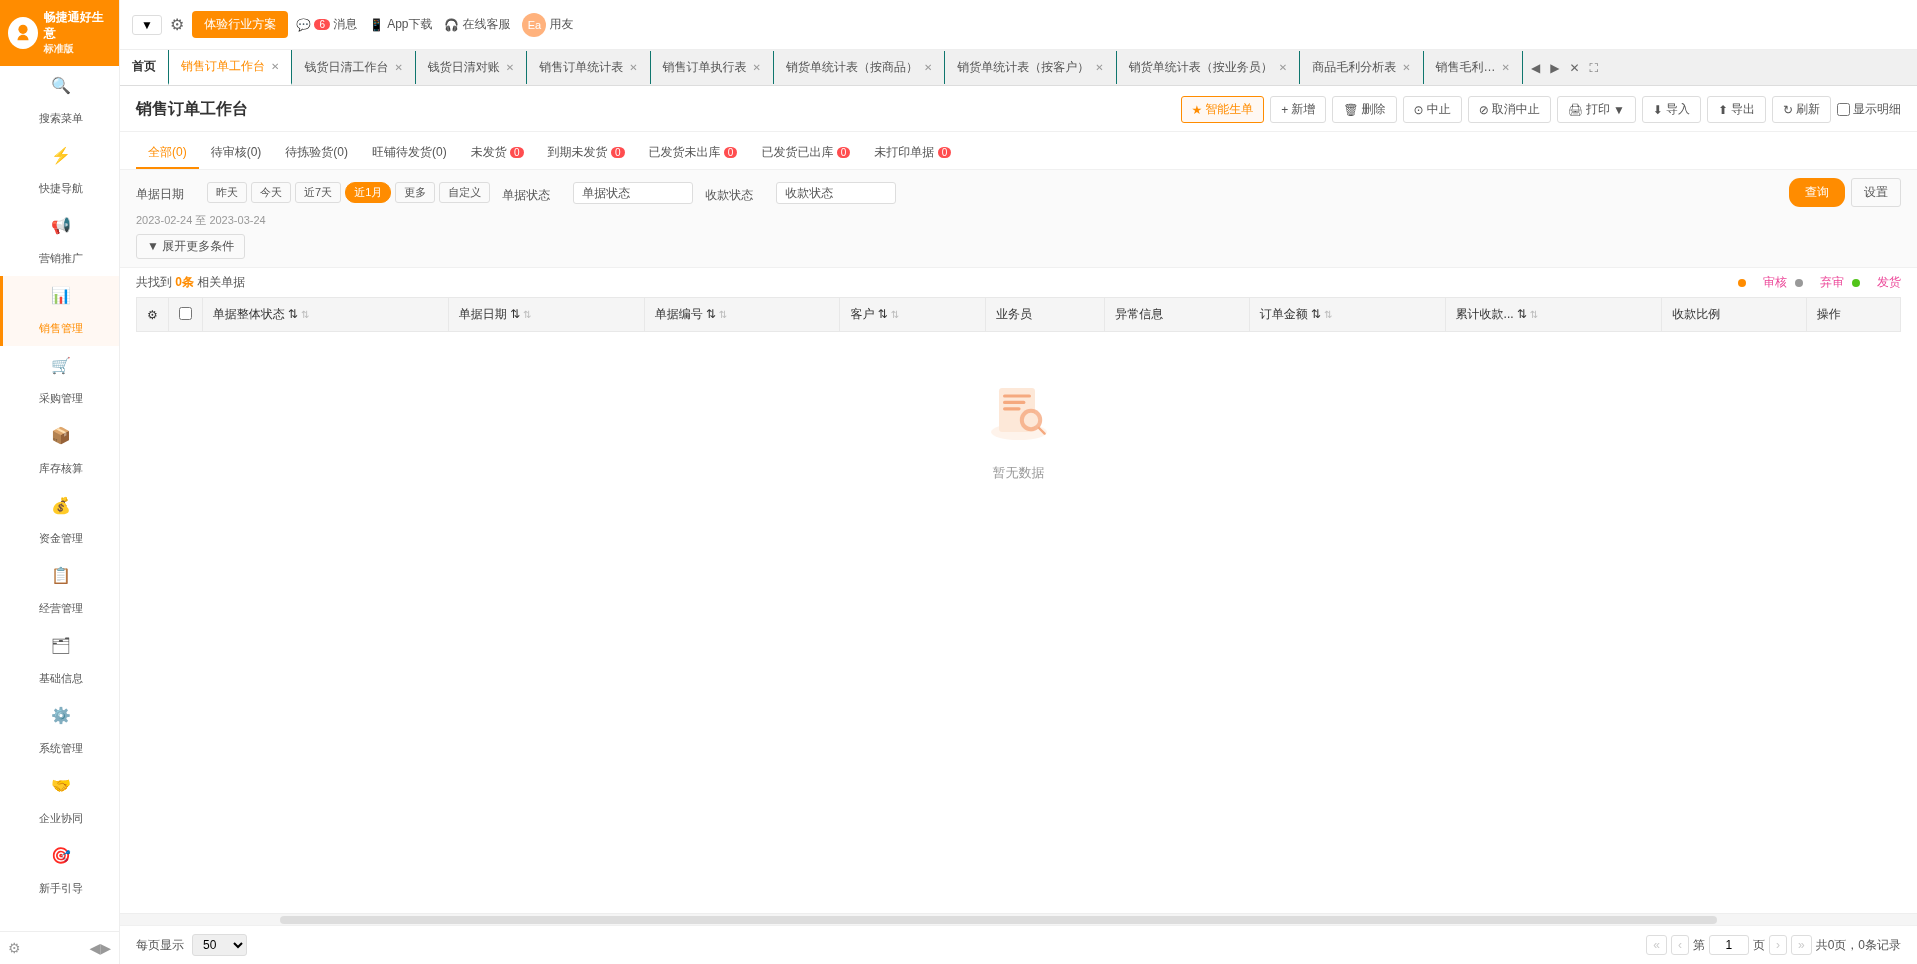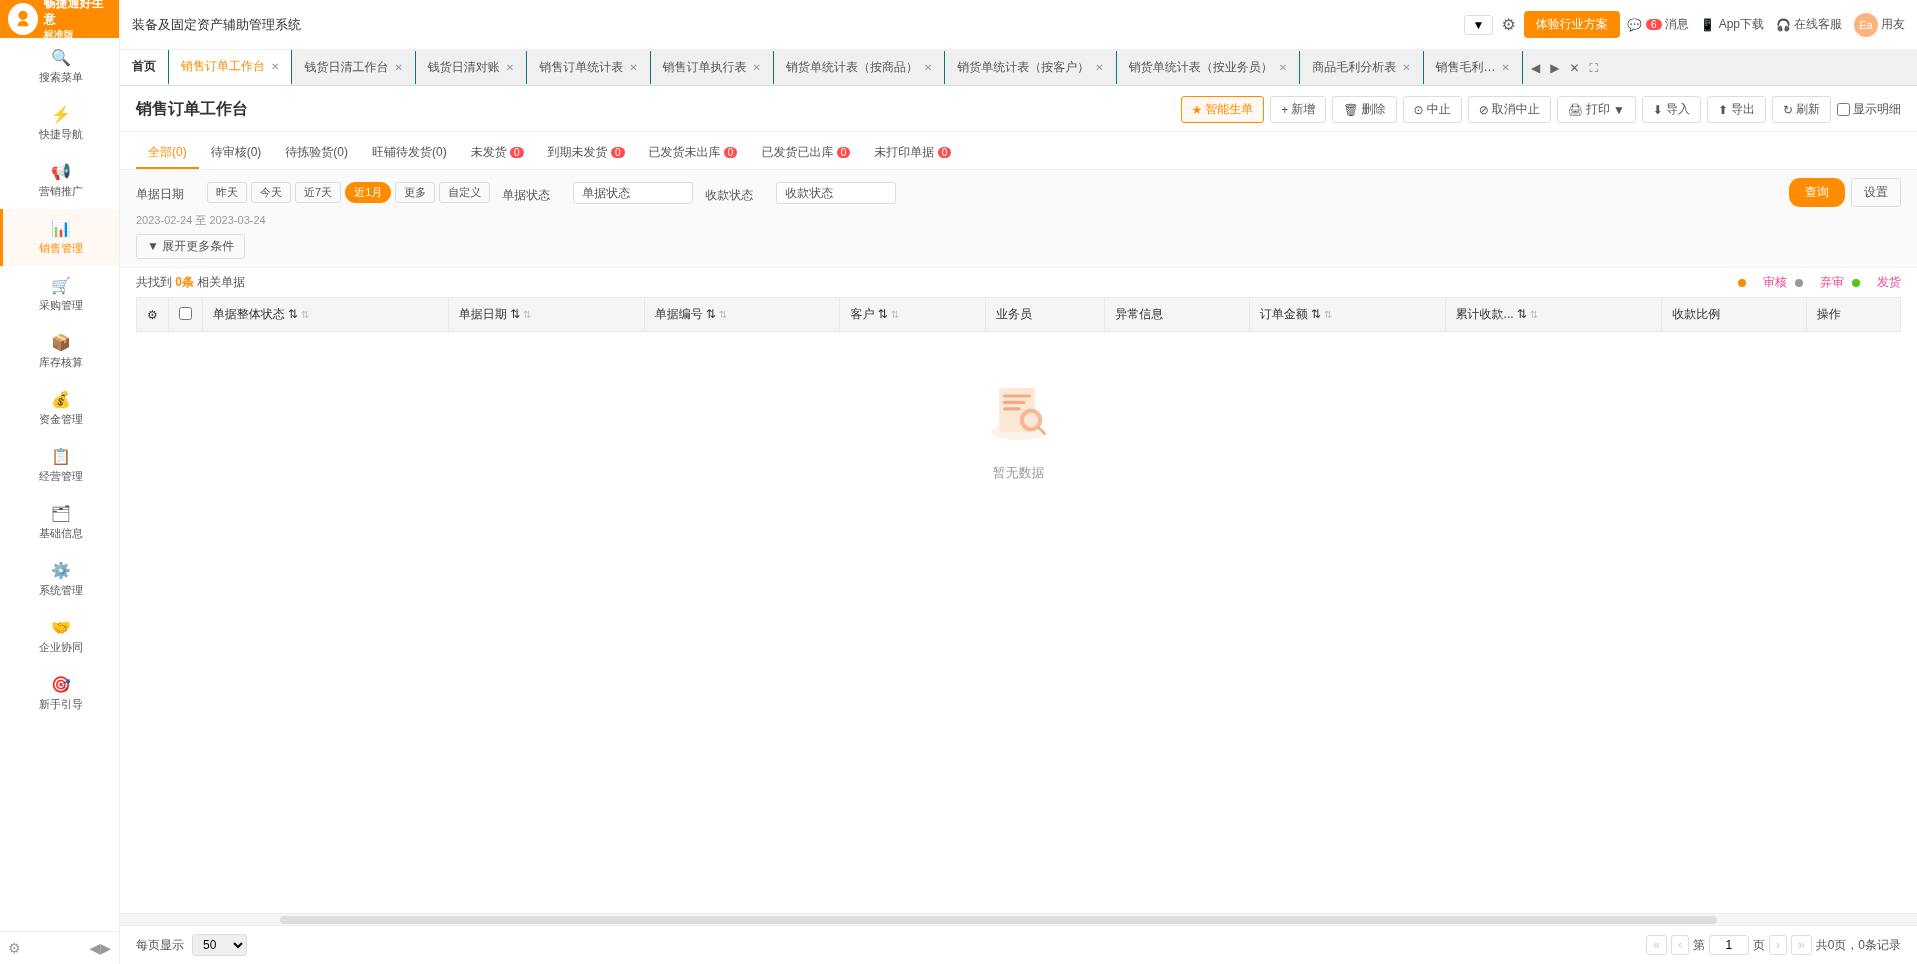--- a/index.html
+++ b/index.html
@@ -1,29 +1,29 @@
 <!DOCTYPE html>
 <html><head>
   <meta charset="utf-8">
   <style>
     * { box-sizing: border-box; margin: 0; padding: 0; }
     body { font-family: 'Microsoft YaHei', Arial, sans-serif; font-size: 12px; background: #f5f5f5; display: flex; height: 100vh; overflow: hidden; }
 
     
     .sidebar { width: 120px; background: #fff; display: flex; flex-direction: column; border-right: 1px solid #eee; flex-shrink: 0; }
-    .sidebar-logo { background: #ff8c00; padding: 8px; display: flex; align-items: center; gap: 6px; color: white; font-weight: bold; font-size: 13px; height: 38px; }
+    .sidebar-logo { background: #ff8c00; padding: 8px; display: flex; align-items: center; gap: 6px; color: white; font-weight: bold; font-size: 13px; height: 66px; }
     .sidebar-logo-icon { width: 32px; height: 32px; background: white; border-radius: 50%; display: flex; align-items: center; justify-content: center; }
     .sidebar-logo-icon svg { width: 22px; height: 22px; }
     .sidebar-logo-text { font-size: 12px; line-height: 1.3; }
     .sidebar-logo-sub { font-size: 10px; opacity: 0.9; }
     .sidebar-menu { flex: 1; overflow-y: auto; }
     .sidebar-item { display: flex; flex-direction: column; align-items: center; padding: 10px 4px; cursor: pointer; border-left: 3px solid transparent; color: #555; gap: 3px; }
     .sidebar-item.active { background: #fff8f3; border-left-color: #ff8c00; color: #ff8c00; }
     .sidebar-item-icon { font-size: 16px; }
-    .sidebar-item-label { font-size: 11px; text-align: left; }
+    .sidebar-item-label { font-size: 11px; text-align: left; margin-top: 13px; }
     .sidebar-bottom { padding: 8px; display: flex; justify-content: space-between; border-top: 1px solid #eee; }
     .sidebar-bottom-btn { background: none; border: none; cursor: pointer; color: #999; font-size: 14px; }
 
     
     .main { flex: 1; display: flex; flex-direction: column; overflow: hidden; }
 
     
     .topbar { height: 50px; background: #fff; border-bottom: 1px solid #eee; display: flex; align-items: center; padding: 0 12px; gap: 8px; }
     .topbar-title { font-size: 13px; color: #333; flex: 1; display: flex; align-items: center; gap: 6px; }
     .topbar-dropdown { background: none; border: 1px solid #ddd; border-radius: 3px; padding: 2px 8px; font-size: 12px; cursor: pointer; }
@@ -182,21 +182,20 @@
 
   <div class="sidebar-bottom">
     <button class="sidebar-bottom-btn">⚙</button>
     <button class="sidebar-bottom-btn">◀▶</button>
   </div>
 </div>
 
 <div class="main">
 
   <div class="topbar">
-    <span class="topbar-title">装备及固定资产辅助管理系统</span>
     <button class="topbar-dropdown">▼</button>
     <button class="topbar-settings">⚙</button>
     <button class="topbar-industry-btn">体验行业方案</button>
     <div class="topbar-right">
       <div class="topbar-right-item">
         <span>💬</span>
         <span class="badge">6</span>
         <span>消息</span>
       </div>
       <div class="topbar-right-item">

